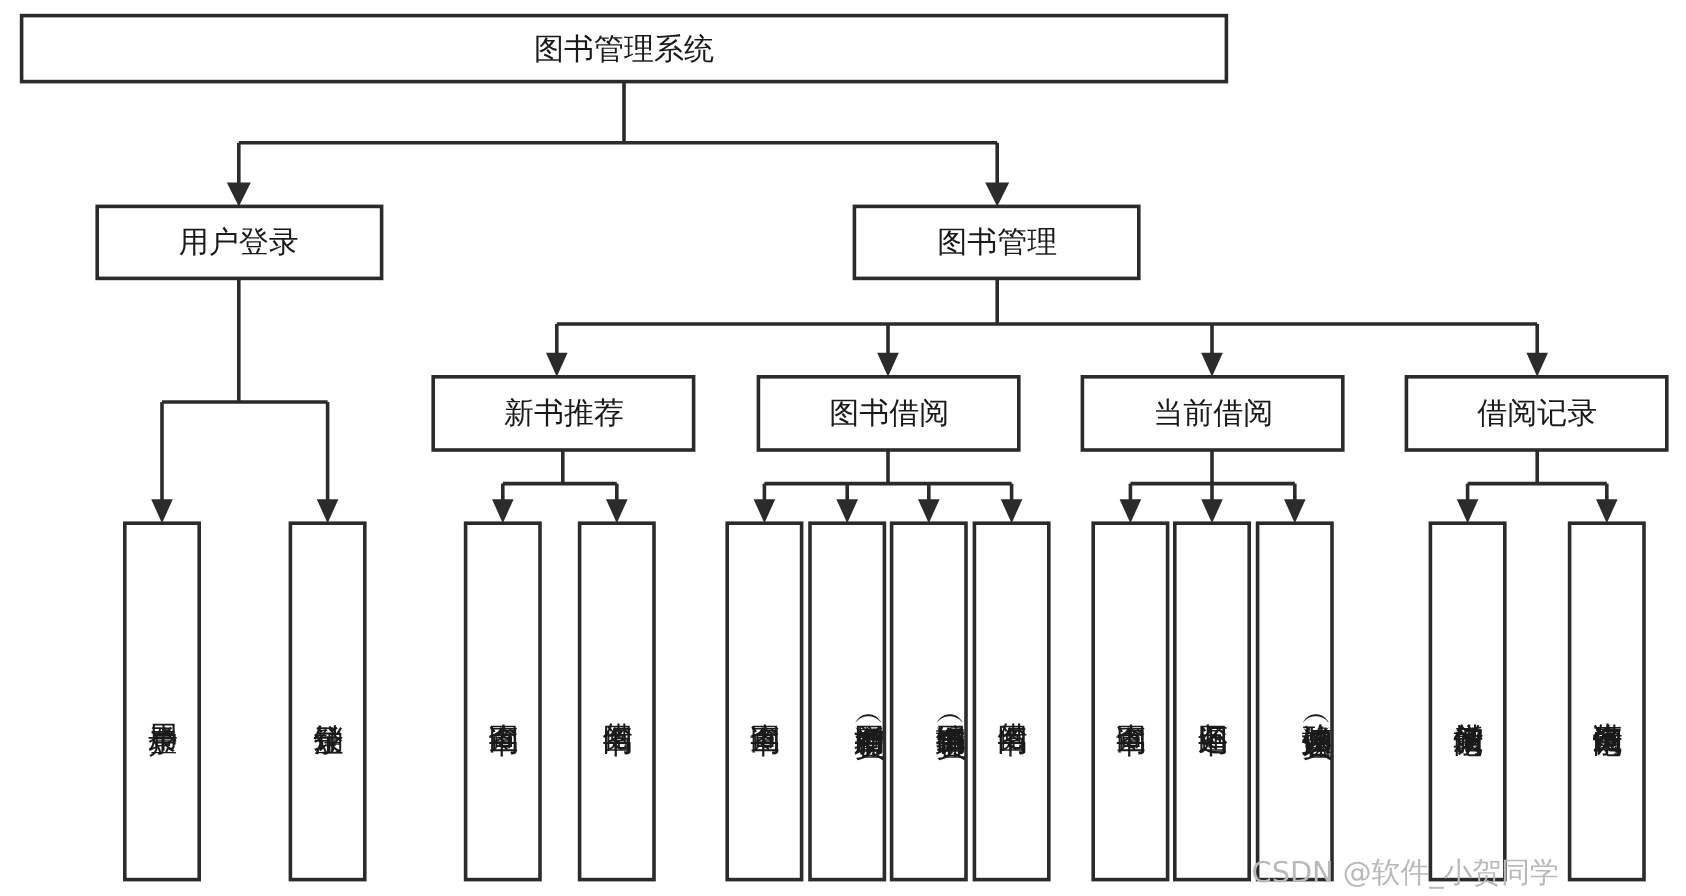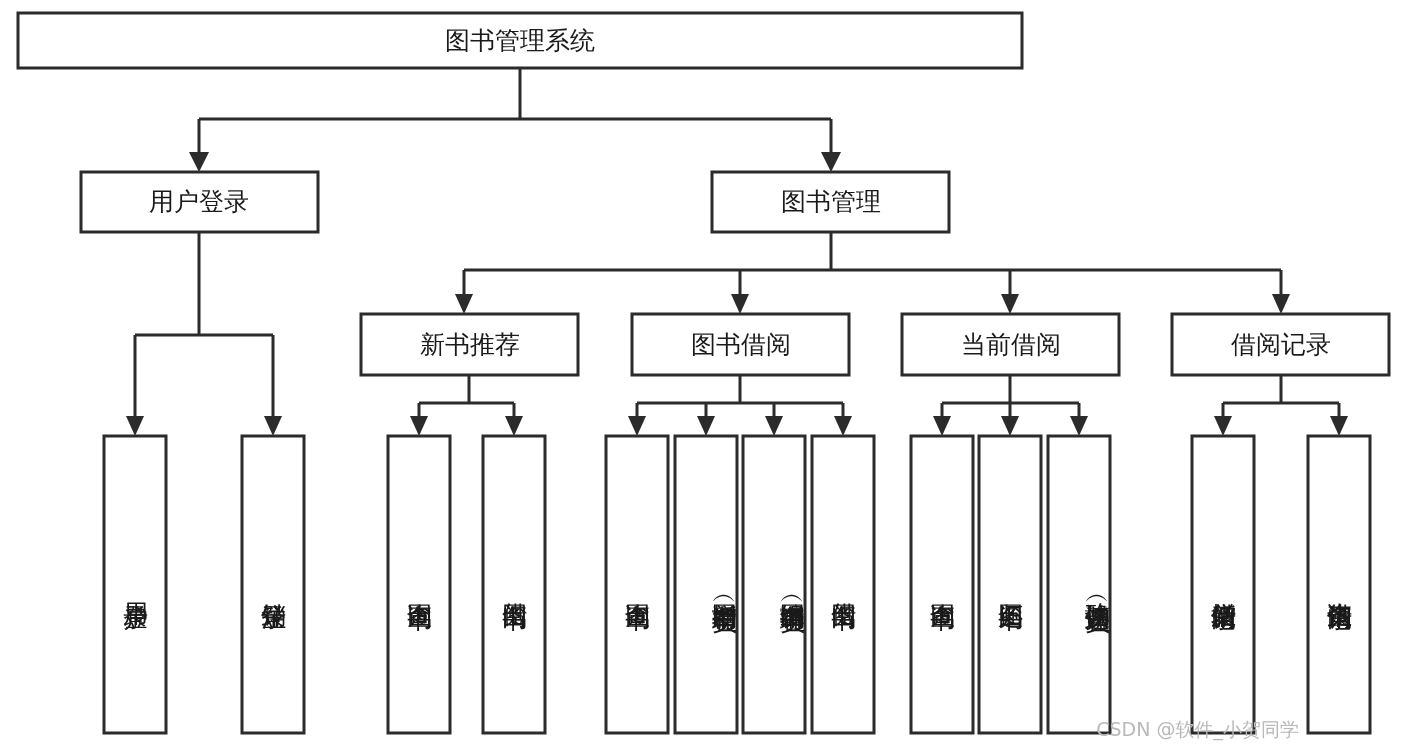--- a/index.html
+++ b/index.html
@@ -63,21 +63,21 @@
     justify-content: center;
     white-space: nowrap;
     text-align: center;
     pointer-events: none;
   }
   .watermark {
     position: absolute;
     right: 6px;
     bottom: 4px;
     font-family: "DejaVu Sans", "Liberation Sans", sans-serif;
-    font-size: 19px;
+    font-size: 24px;
     color: #b9b9b9;
     white-space: nowrap;
   }
 </style>
 </head>
 <body>
 
 <div id="diagram-root">
 
   <svg class="flow" viewBox="0 0 1405 747" xmlns="http://www.w3.org/2000/svg">

